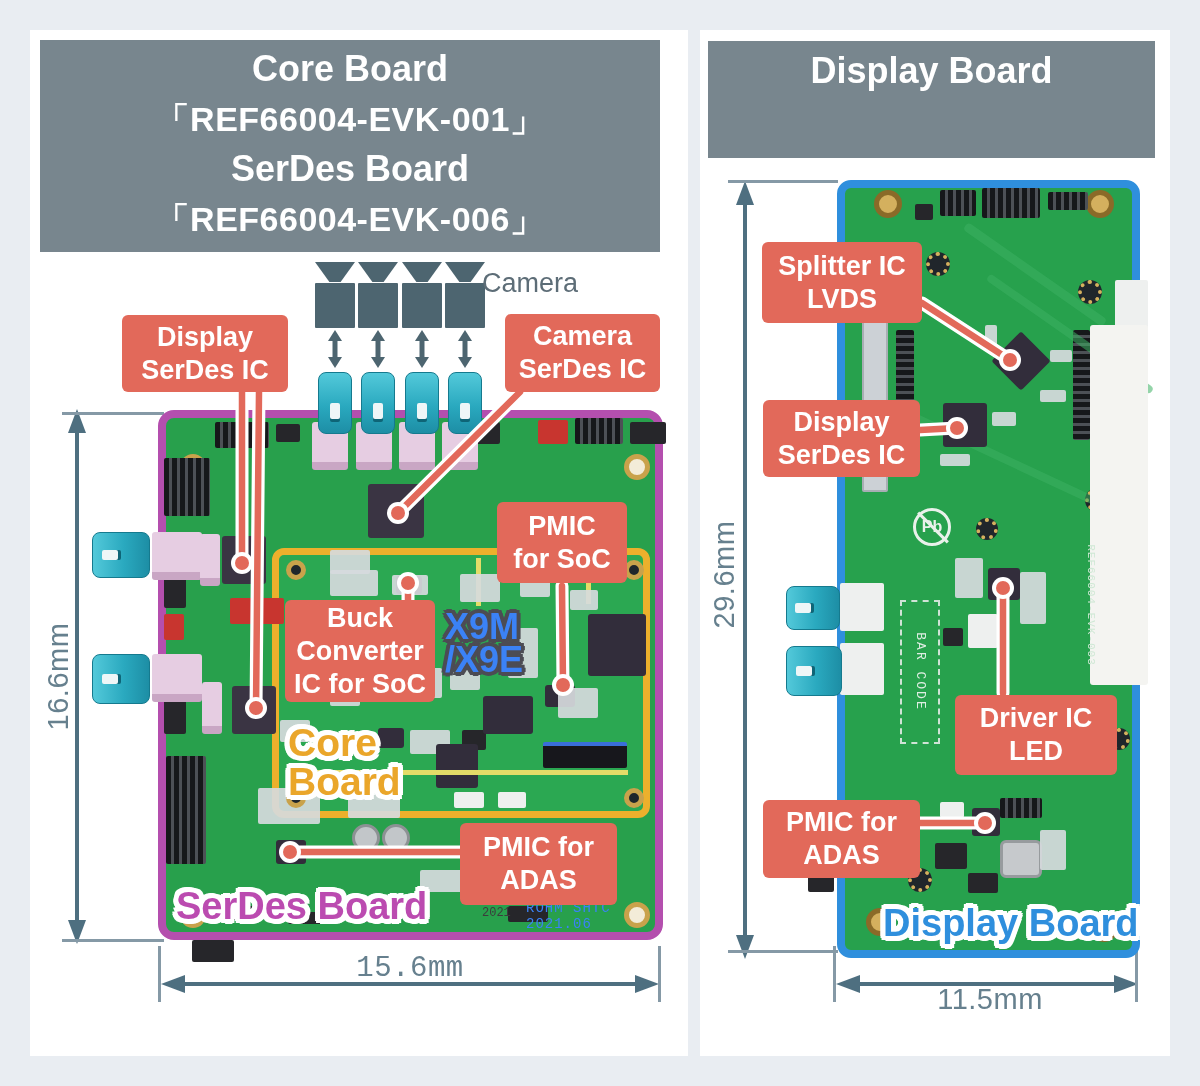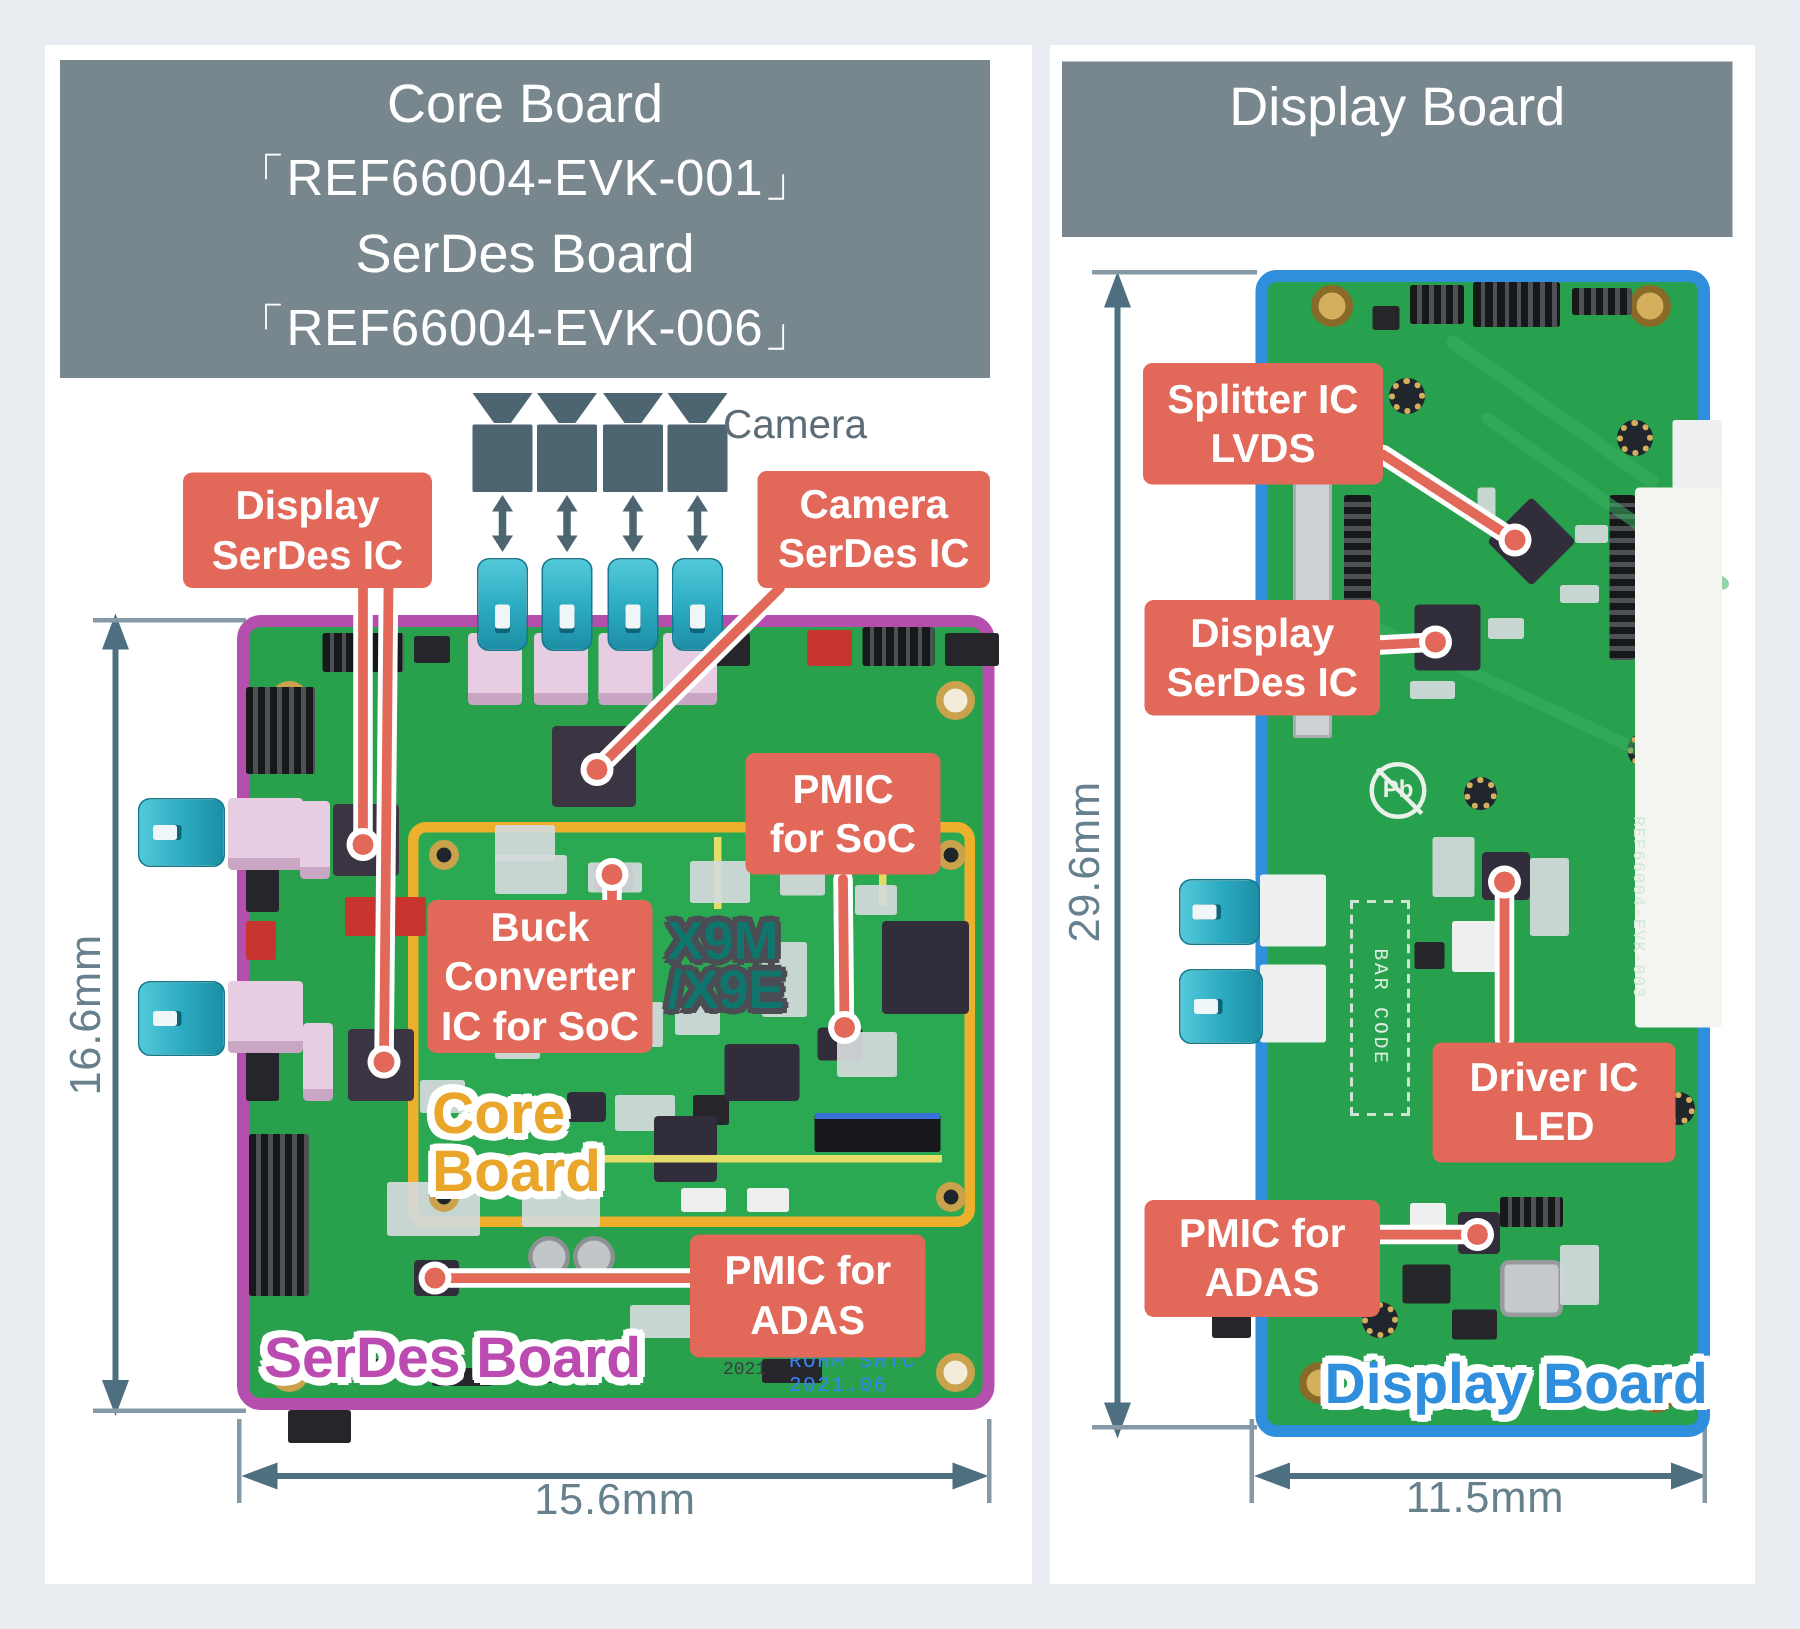--- a/index.html
+++ b/index.html
@@ -4,21 +4,21 @@
 <style>
   html,body{margin:0;padding:0;}
   body{width:1200px;height:1086px;font-family:"Liberation Sans","DejaVu Sans",sans-serif;background:#e9edf2;}
   .stage{position:relative;width:1200px;height:1086px;background:#e9edf2;overflow:hidden;}
   .panel{position:absolute;top:30px;height:1026px;background:#ffffff;}
   #panel-left{left:30px;width:658px;}
   #panel-right{left:700px;width:470px;}
 
   
   .ghead{position:absolute;background:#78868e;color:#fff;text-align:center;z-index:5;}
-  .gh-line{font-weight:normal;line-height:50px;white-space:nowrap;}
+  .gh-line{font-weight:bold;line-height:50px;white-space:nowrap;}
   .gh-line.lg{font-size:36px;}
   .gh-line.sm{font-size:34px;letter-spacing:.5px;}
 
   
   .cam{position:absolute;top:232px;width:40px;height:66px;z-index:6;}
   .cam-top{height:20px;background:#4d6570;clip-path:polygon(0 0,100% 0,64% 100%,36% 100%);}
   .cam-body{height:45px;margin-top:1px;background:#4d6570;border-radius:1px;}
   .camera-label{position:absolute;left:452px;top:238px;font-size:27px;color:#5d6d77;z-index:6;}
   .dblarrow{position:absolute;z-index:6;}
 
@@ -67,21 +67,21 @@
   .ls{stroke:#e2695a;stroke-width:6.5;fill:none;stroke-linecap:round;}
   .dw{fill:#fff;}
   .dsd{fill:#e2695a;}
 
   
   .outline-w{text-shadow:-4px -4px 0 #fff,4px -4px 0 #fff,-4px 4px 0 #fff,4px 4px 0 #fff,-5px 0 0 #fff,5px 0 0 #fff,0 -5px 0 #fff,0 5px 0 #fff,-2px -5px 0 #fff,2px 5px 0 #fff,-5px 2px 0 #fff,5px -2px 0 #fff;}
   .outline-d{text-shadow:-3px -3px 0 #4c4c54,3px -3px 0 #4c4c54,-3px 3px 0 #4c4c54,3px 3px 0 #4c4c54,-4px 0 0 #4c4c54,4px 0 0 #4c4c54,0 -4px 0 #4c4c54,0 4px 0 #4c4c54;}
   .core-label{position:absolute;left:258px;top:693px;z-index:20;font-size:39px;font-weight:bold;color:#eaa62a;line-height:39px;}
   .serdes-label{position:absolute;left:146px;top:855px;z-index:20;font-size:38px;font-weight:bold;color:#bb4bb0;white-space:nowrap;}
   .display-label{position:absolute;left:183px;top:872px;z-index:20;font-size:38px;font-weight:bold;color:#2f8fdd;white-space:nowrap;}
-  .soc-label{position:absolute;left:415px;top:580px;z-index:20;font-size:36px;font-weight:bold;color:#0f766e;line-height:33px;}
+  .soc-label{position:absolute;left:415px;top:580px;z-index:20;font-size:36px;font-weight:bold;color:#3b82f6;line-height:33px;}
 
   
   .silk-rohm{position:absolute;left:496px;top:870px;z-index:20;width:130px;font-family:"Liberation Mono","DejaVu Sans Mono",monospace;font-size:14px;line-height:16px;color:#3b82f6;letter-spacing:1px;}
   .silk-year{position:absolute;left:452px;top:876px;z-index:20;font-family:"Liberation Mono","DejaVu Sans Mono",monospace;font-size:12px;color:#3c3c3c;}
   .bar-box{position:absolute;left:200px;top:570px;width:36px;height:140px;border:2px dashed #cfe3d6;z-index:20;}
   .bar-text{position:absolute;left:-52px;top:62px;width:140px;transform:rotate(90deg);font-family:"Liberation Mono","DejaVu Sans Mono",monospace;font-size:13px;letter-spacing:2px;color:#dfeee3;text-align:center;}
   .ref-silk{position:absolute;left:325px;top:568px;width:130px;height:14px;transform:rotate(90deg);z-index:20;font-family:"Liberation Mono","DejaVu Sans Mono",monospace;font-size:11px;letter-spacing:1px;color:#cfe8d5;text-align:center;}
   .pb-mark{position:absolute;left:213px;top:478px;width:38px;height:38px;border:3px solid #e9f1ea;border-radius:50%;z-index:20;color:#e9f1ea;font-size:16px;font-weight:bold;display:flex;align-items:center;justify-content:center;box-sizing:border-box;}
   .pb-slash{position:absolute;left:-4px;top:15px;width:42px;height:3px;background:#e9f1ea;transform:rotate(45deg);}
 
@@ -240,21 +240,21 @@
     <div class="tick" style="left:32px;top:909px;width:102px;height:3px;"></div>
     <div class="dim dim-v" style="left:-34px;top:630px;width:124px;">16.6mm</div>
 
     <svg class="dim-svg" style="left:130px;top:936px;" width="500" height="36" viewBox="0 0 500 36">
       <line x1="8" y1="18" x2="492" y2="18" stroke="#4e6f80" stroke-width="4"></line>
       <polygon points="1,18 25,9 25,27" fill="#4e6f80"></polygon>
       <polygon points="499,18 475,9 475,27" fill="#4e6f80"></polygon>
     </svg>
     <div class="tick" style="left:128px;top:916px;width:3px;height:56px;"></div>
     <div class="tick" style="left:628px;top:916px;width:3px;height:56px;"></div>
-    <div class="dim" style="left:252px;top:954px;width:256px;">15.6mm</div>
+    <div class="dim" style="left:252px;top:922px;width:256px;font-family:Liberation Mono, monospace;">15.6mm</div>
   <div class="art a-fid" style="left: 150px; top: 424px; width: 26px; height: 26px;"></div>
       <div class="art a-fid" style="left: 594px; top: 424px; width: 26px; height: 26px;"></div>
       <div class="art a-fid" style="left: 150px; top: 872px; width: 26px; height: 26px;"></div>
       <div class="art a-fid" style="left: 594px; top: 872px; width: 26px; height: 26px;"></div>
       <div class="art a-pins" style="left: 185px; top: 392px; width: 54px; height: 26px;"></div>
       <div class="art a-black" style="left: 246px; top: 394px; width: 24px; height: 18px;"></div>
       <div class="art a-black" style="left: 430px; top: 392px; width: 40px; height: 22px;"></div>
       <div class="art a-red" style="left: 508px; top: 390px; width: 30px; height: 24px;"></div>
       <div class="art a-pins" style="left: 545px; top: 388px; width: 48px; height: 26px;"></div>
       <div class="art a-black" style="left: 600px; top: 392px; width: 36px; height: 22px;"></div>

